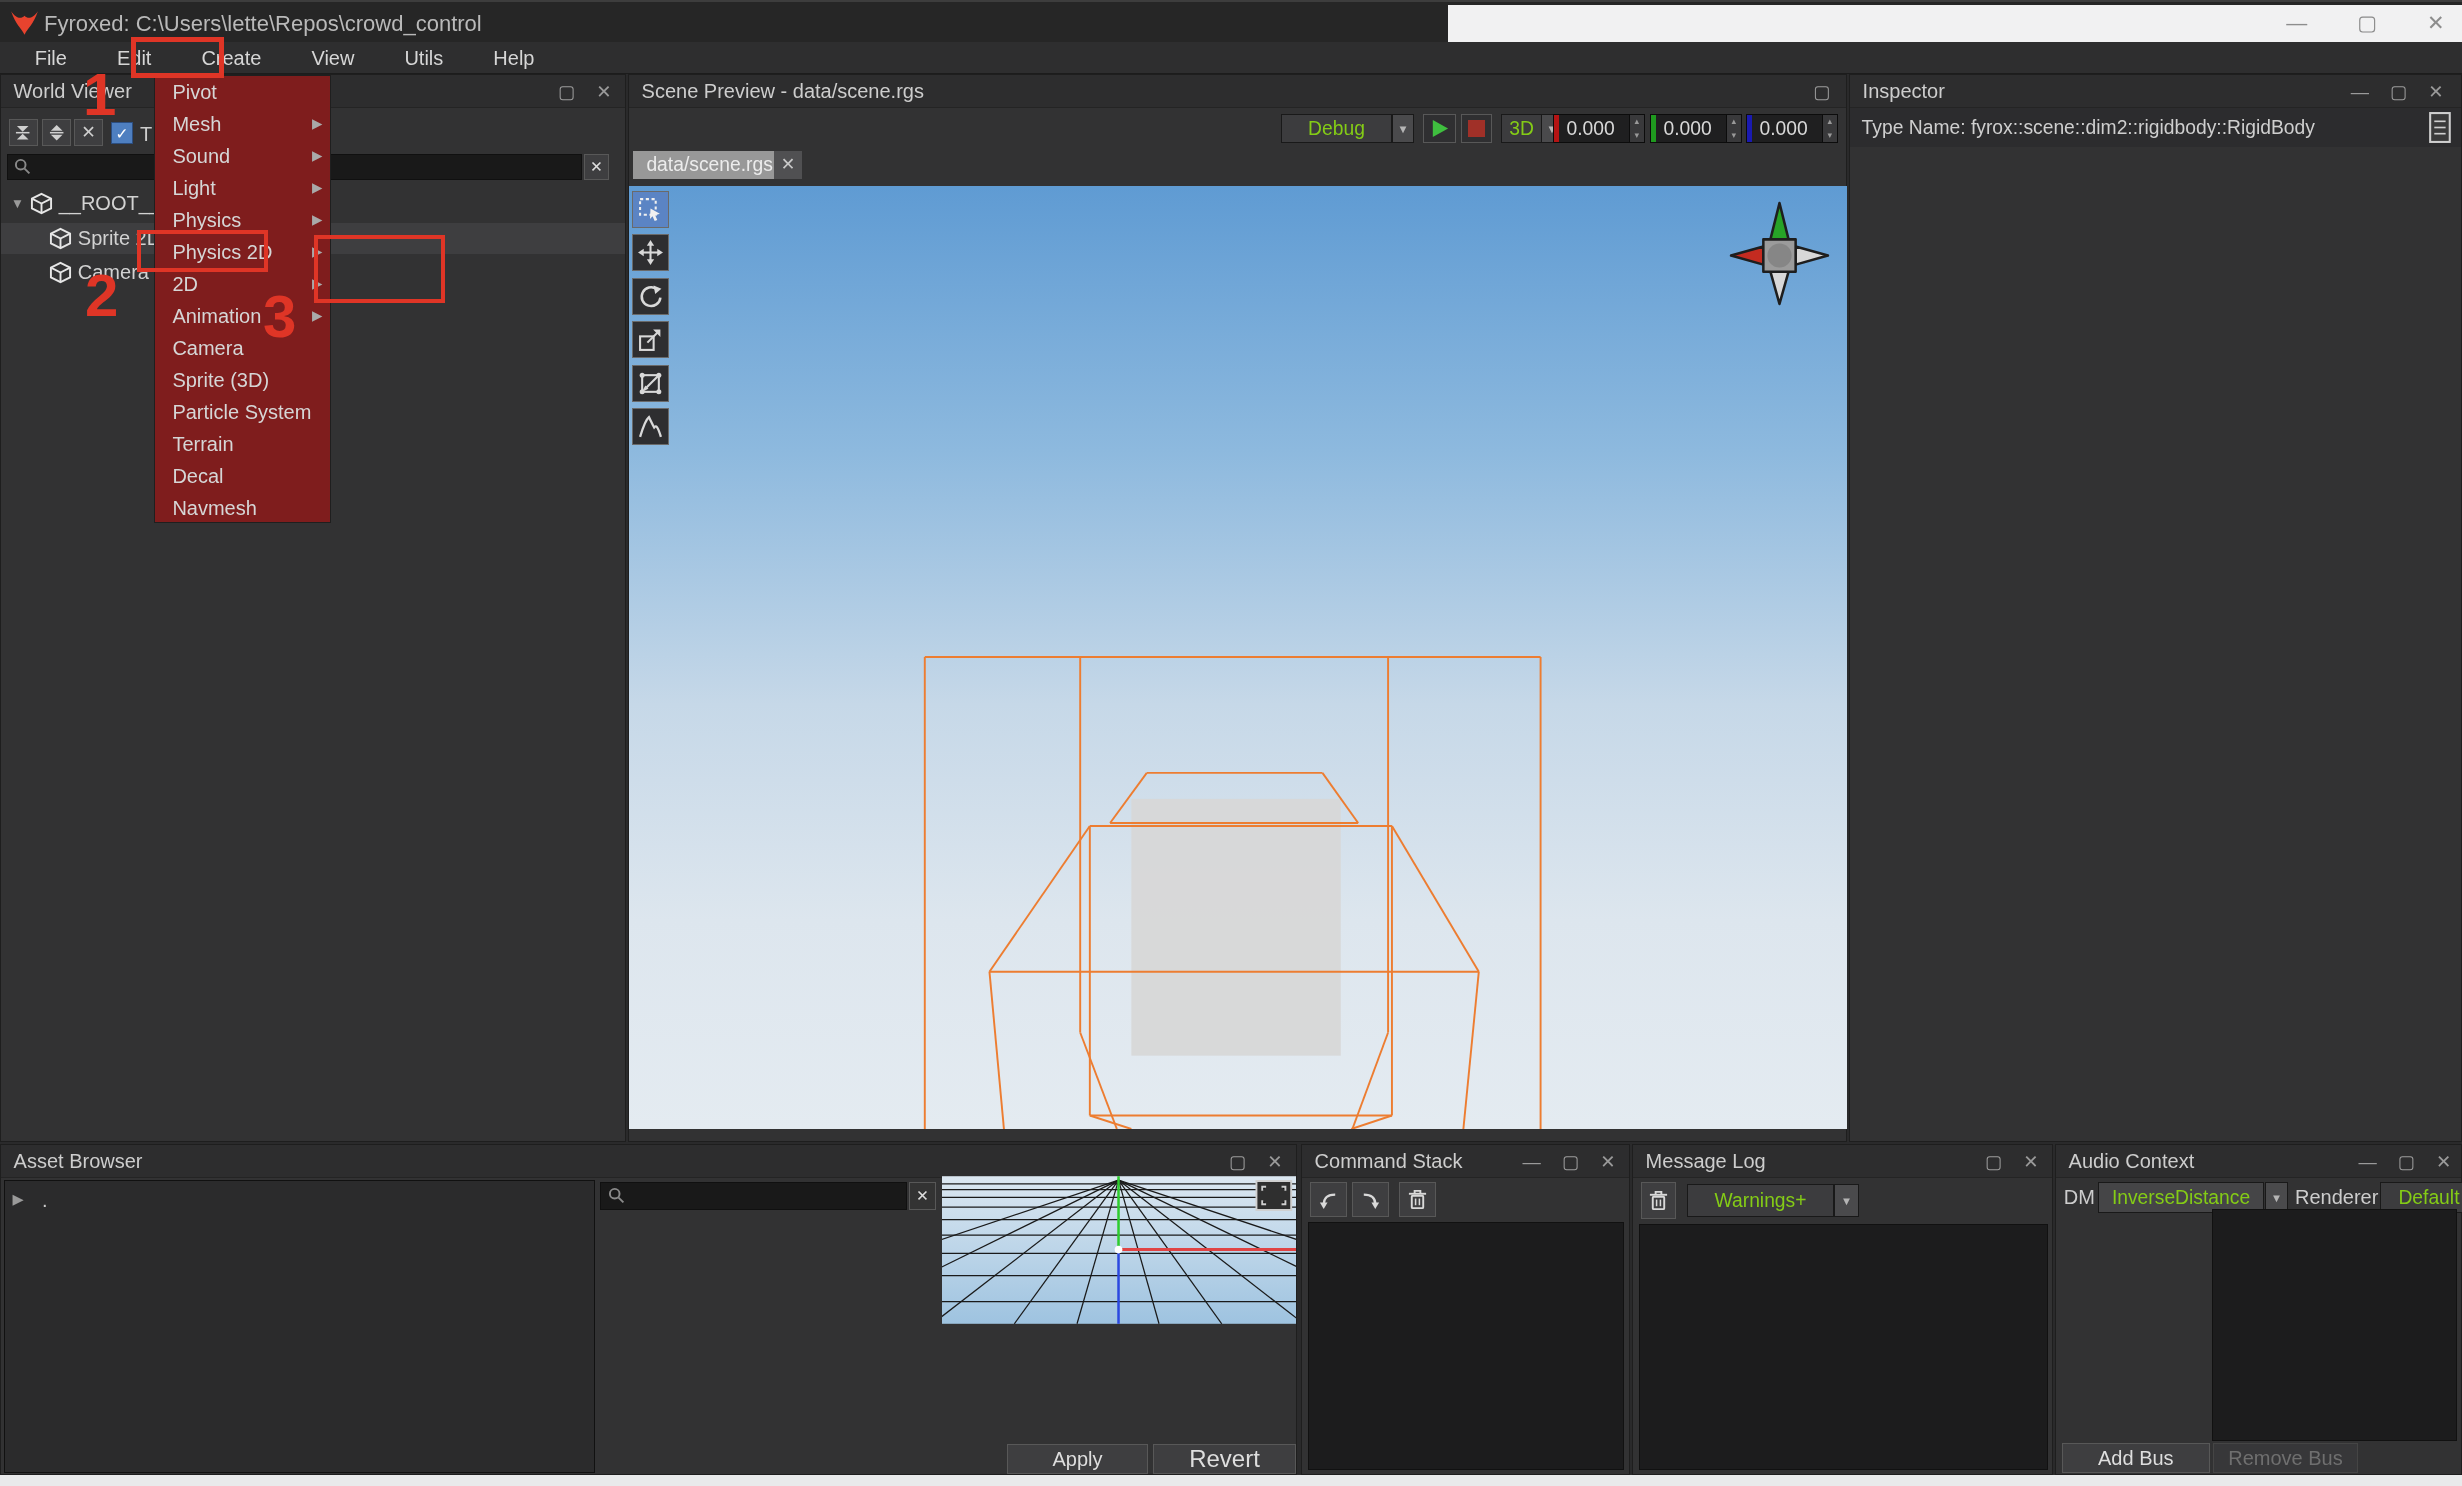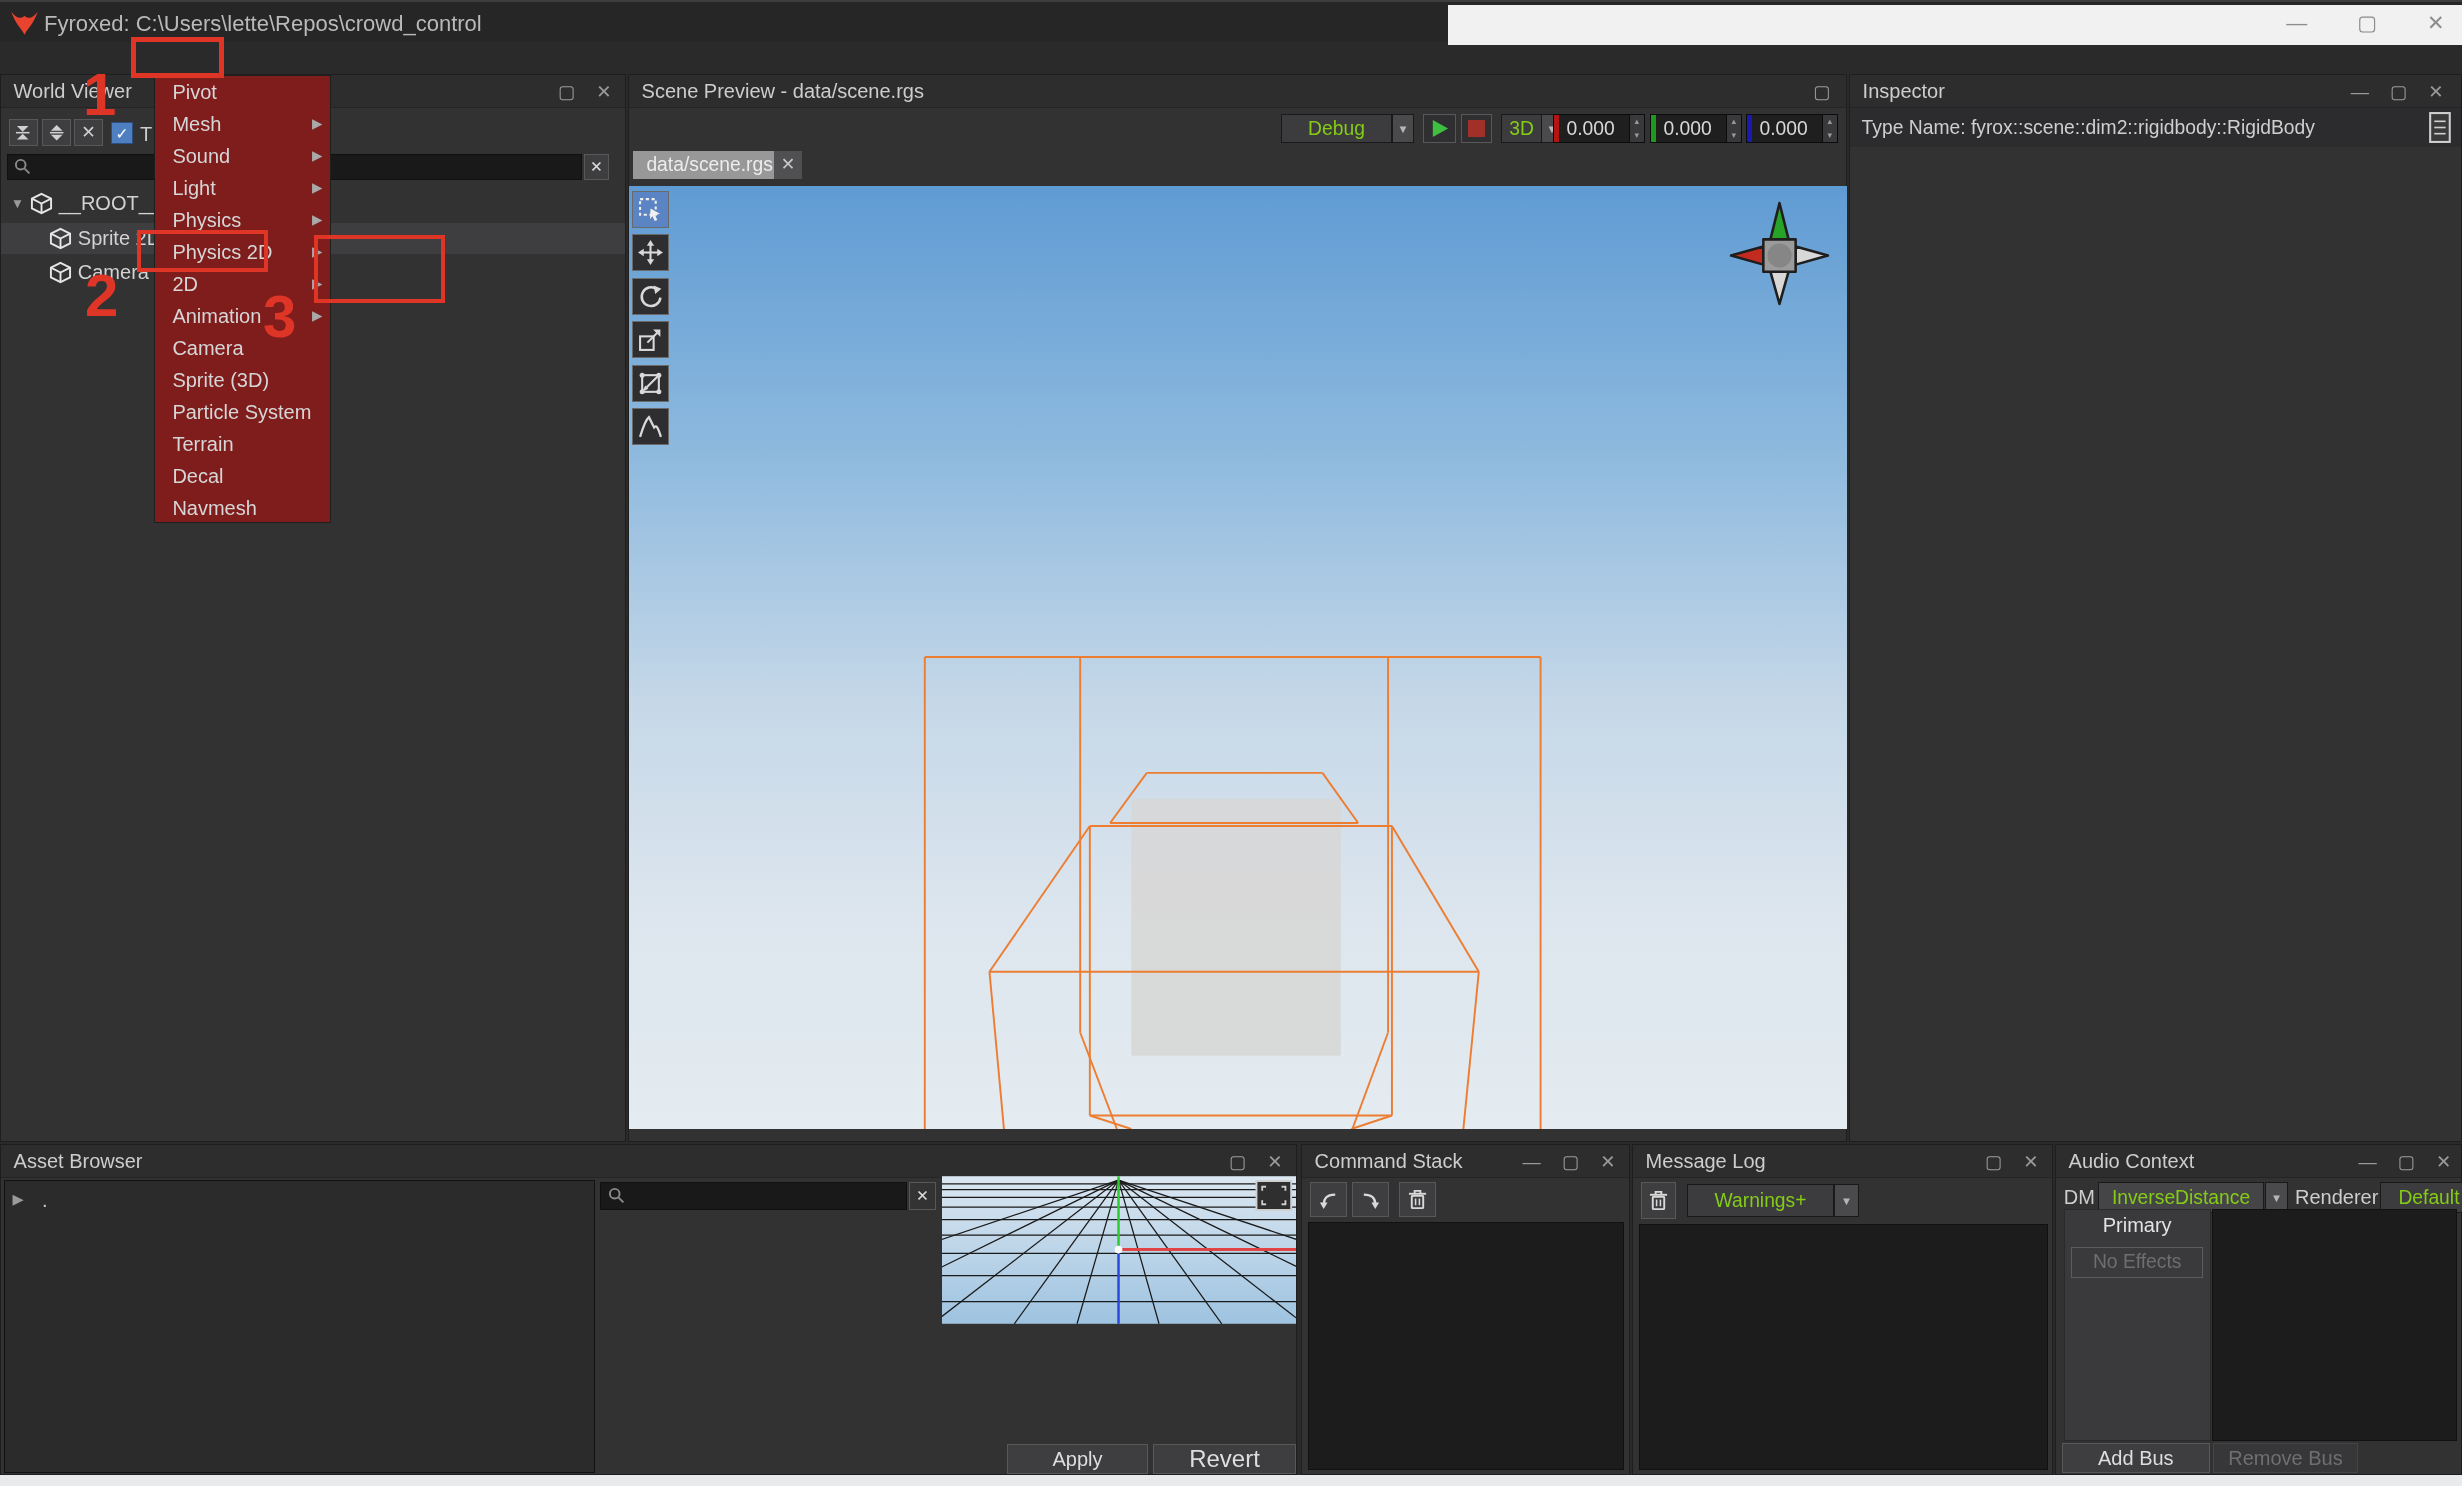--- a/index.html
+++ b/index.html
@@ -93,20 +93,28 @@
       <path d="M1,1 C5,13 10,16 13,22 C16,16 21,13 25,1 C20,8 16,8 13,5 C10,8 6,8 1,1 Z" fill="#e8432e"></path>
     </svg>
     <span class="title-text">Fyroxed: C:\Users\lette\Repos\crowd_control</span>
     <div class="win-controls">
       <span>—</span>
       <span>▢</span>
       <span>✕</span>
     </div>
   </div>
 
+  <div class="menubar">
+    <span class="mitem">File</span>
+    <span class="mitem">Edit</span>
+    <span class="mitem">Create</span>
+    <span class="mitem">View</span>
+    <span class="mitem">Utils</span>
+    <span class="mitem">Help</span>
+  </div>
 
   <div class="panel" style="left:0;top:74px;width:626px;height:1068px">
     <div class="phead">
       <span>World Viewer</span>
       <div class="pbtns" style="right:13.5px">
         <span>▢</span>
         <span>✕</span>
       </div>
     </div>
     <div class="btn wv-toolbtn" style="left:7.7px">
@@ -483,25 +491,20 @@
     <div class="ddown" style="left:42px;top:37px;width:166px;height:31px;background:#454547">
       <span>InverseDistance</span>
     </div>
     <div class="ddown darr" style="left:209px;top:37px;width:23px;height:31px">
       <span>▼</span>
     </div>
     <span class="label" style="left:239px;top:41px">Renderer</span>
     <div class="ddown" style="left:324px;top:37px;width:83px;height:31px;overflow:hidden;justify-content:flex-start;padding-left:17.4px">
       <span>Default</span>
     </div>
-    <div style="position:absolute;left:7.7px;top:64px;width:147px;height:232px;background:#3a3a3c;border:1px solid #2a2a2a">
-      <div style="text-align:center;margin-top:3.9px;font-size:20px;color:#e2e2e2">Primary</div>
-      <div style="margin:9.7px 6.8px 0 6.8px;height:31px;border:1.9px solid #5c5c5c;color:#6e6e6e;
-                  font-size:19.3px;text-align:center;line-height:28px">No Effects</div>
-    </div>
     <div class="well" style="left:156px;top:64px;width:245px;height:232px"></div>
     <div class="btn" style="left:5.8px;top:298px;width:148px;height:30px;font-size:20px">
       <span>Add Bus</span>
     </div>
     <div class="btn disabled" style="left:157px;top:298px;width:145px;height:30px;font-size:20px;background:#373739;border-color:#454545">
       <span>Remove Bus</span>
     </div>
   </div>
 
   <div class="menu" style="left:138px;top:75px;width:177px;height:448px">

